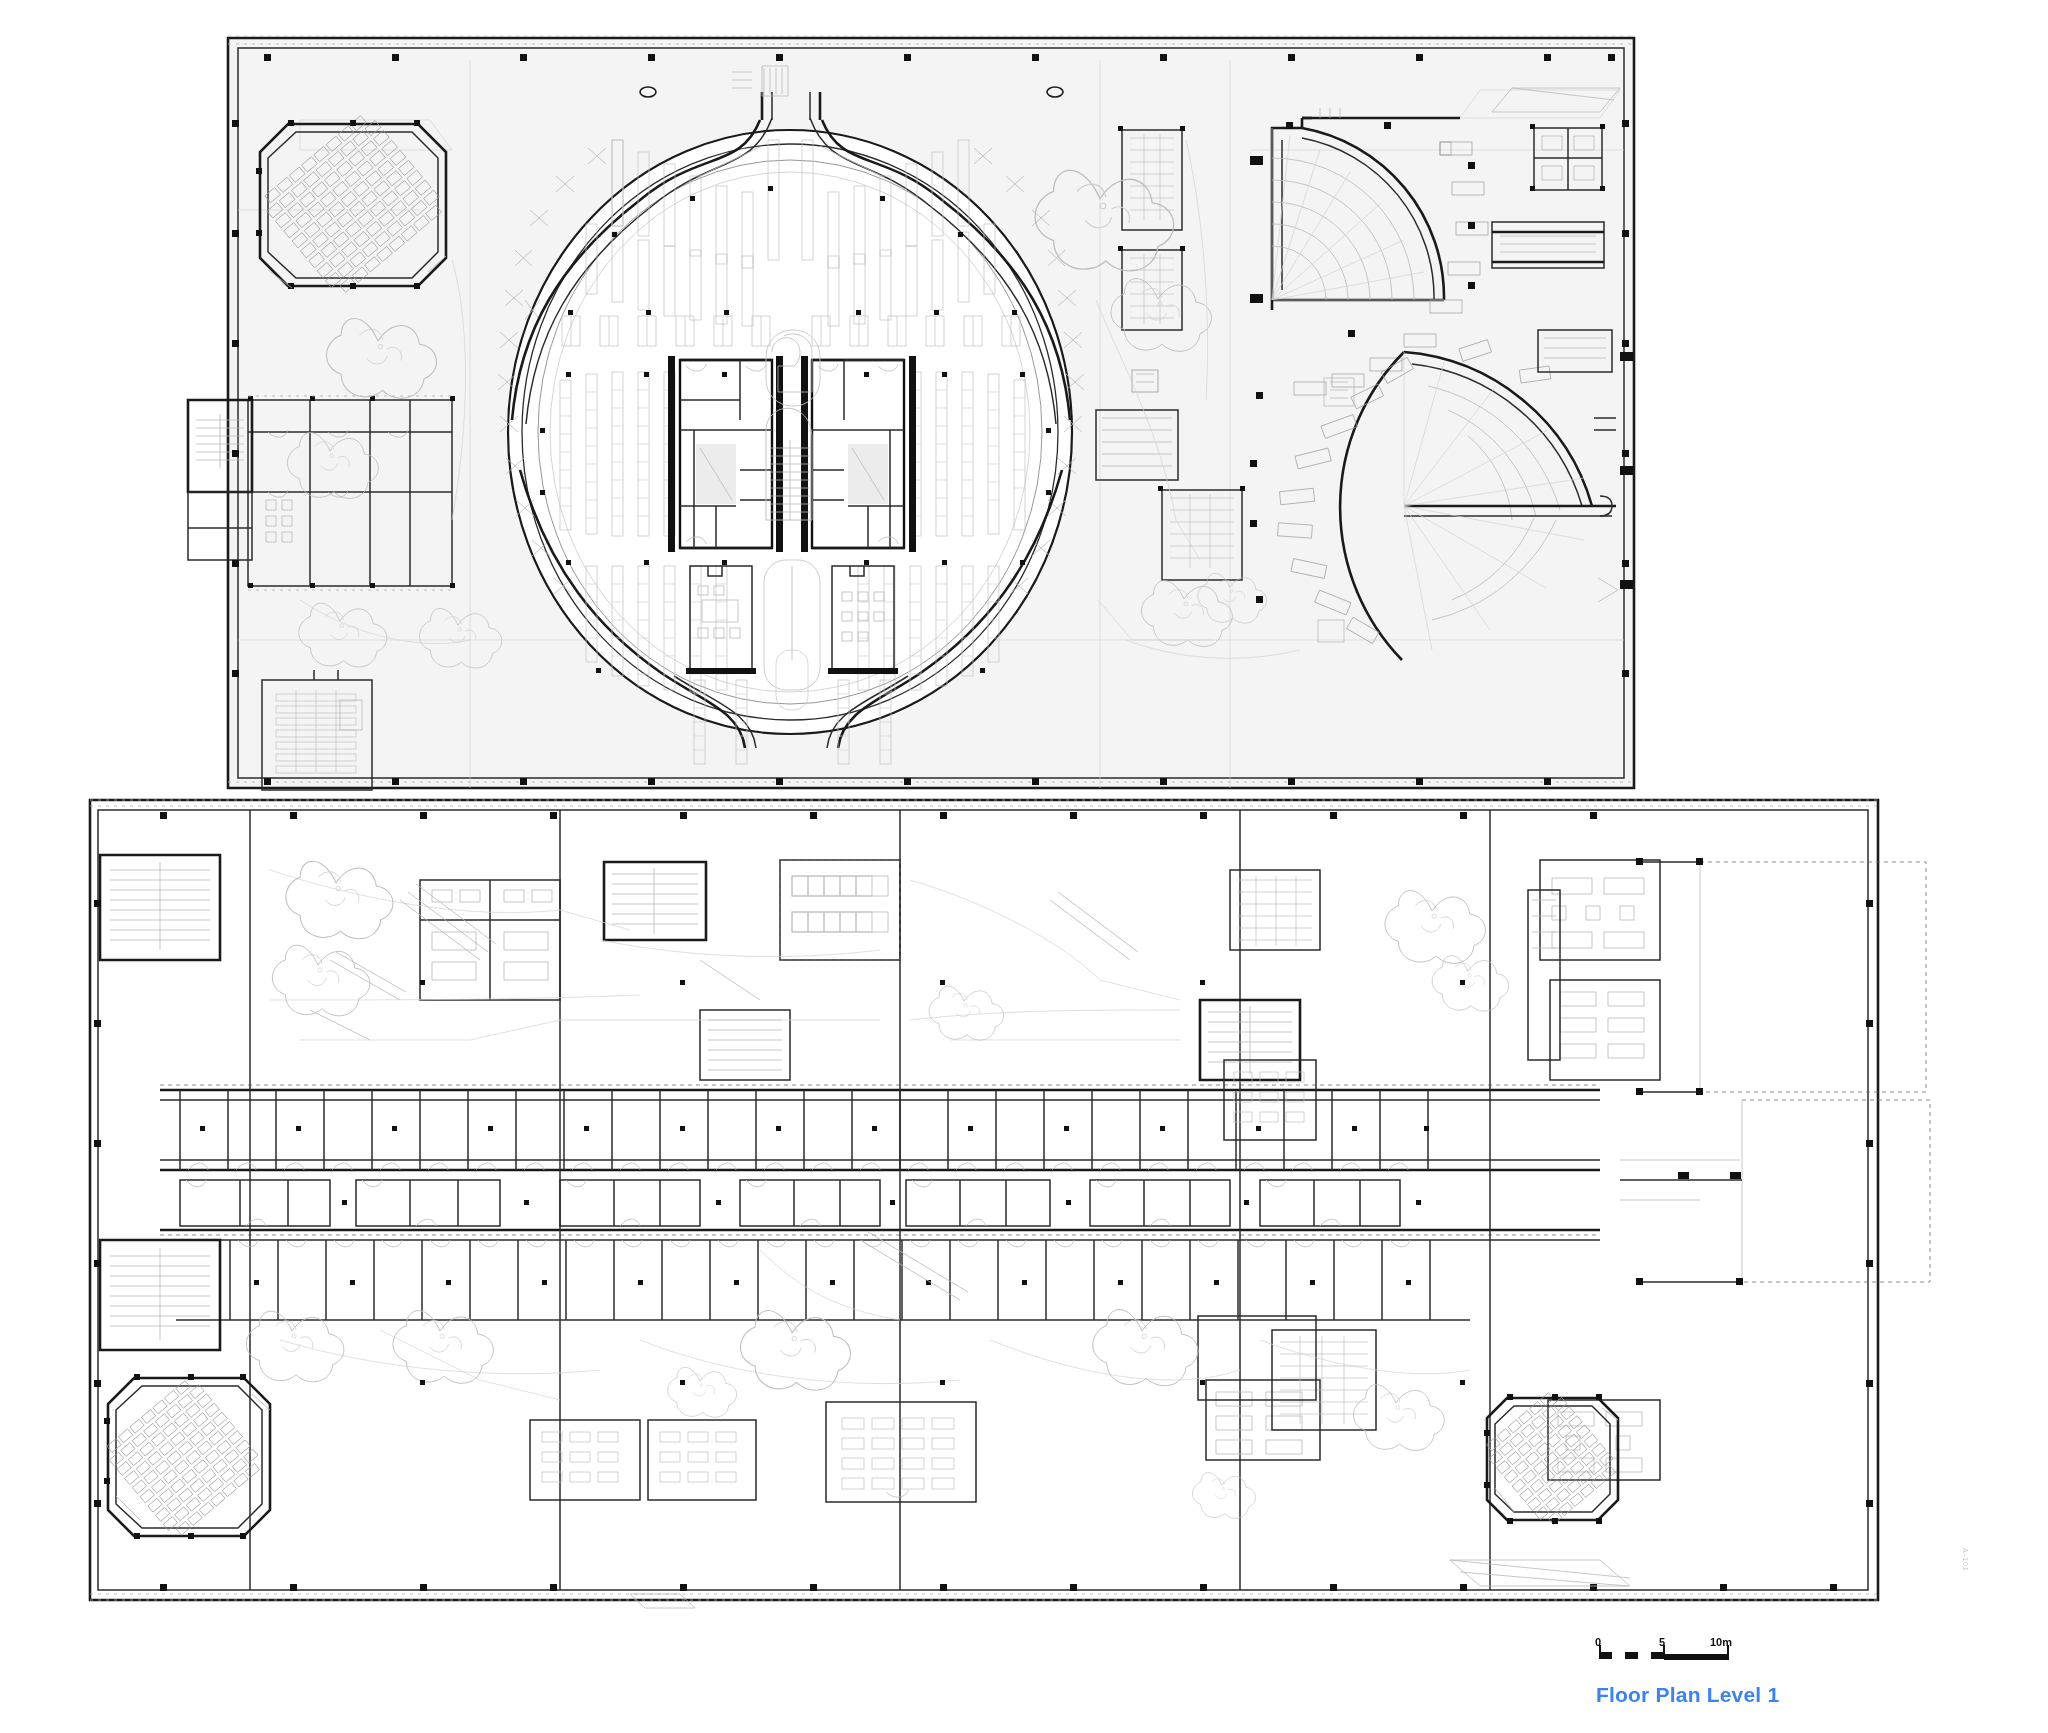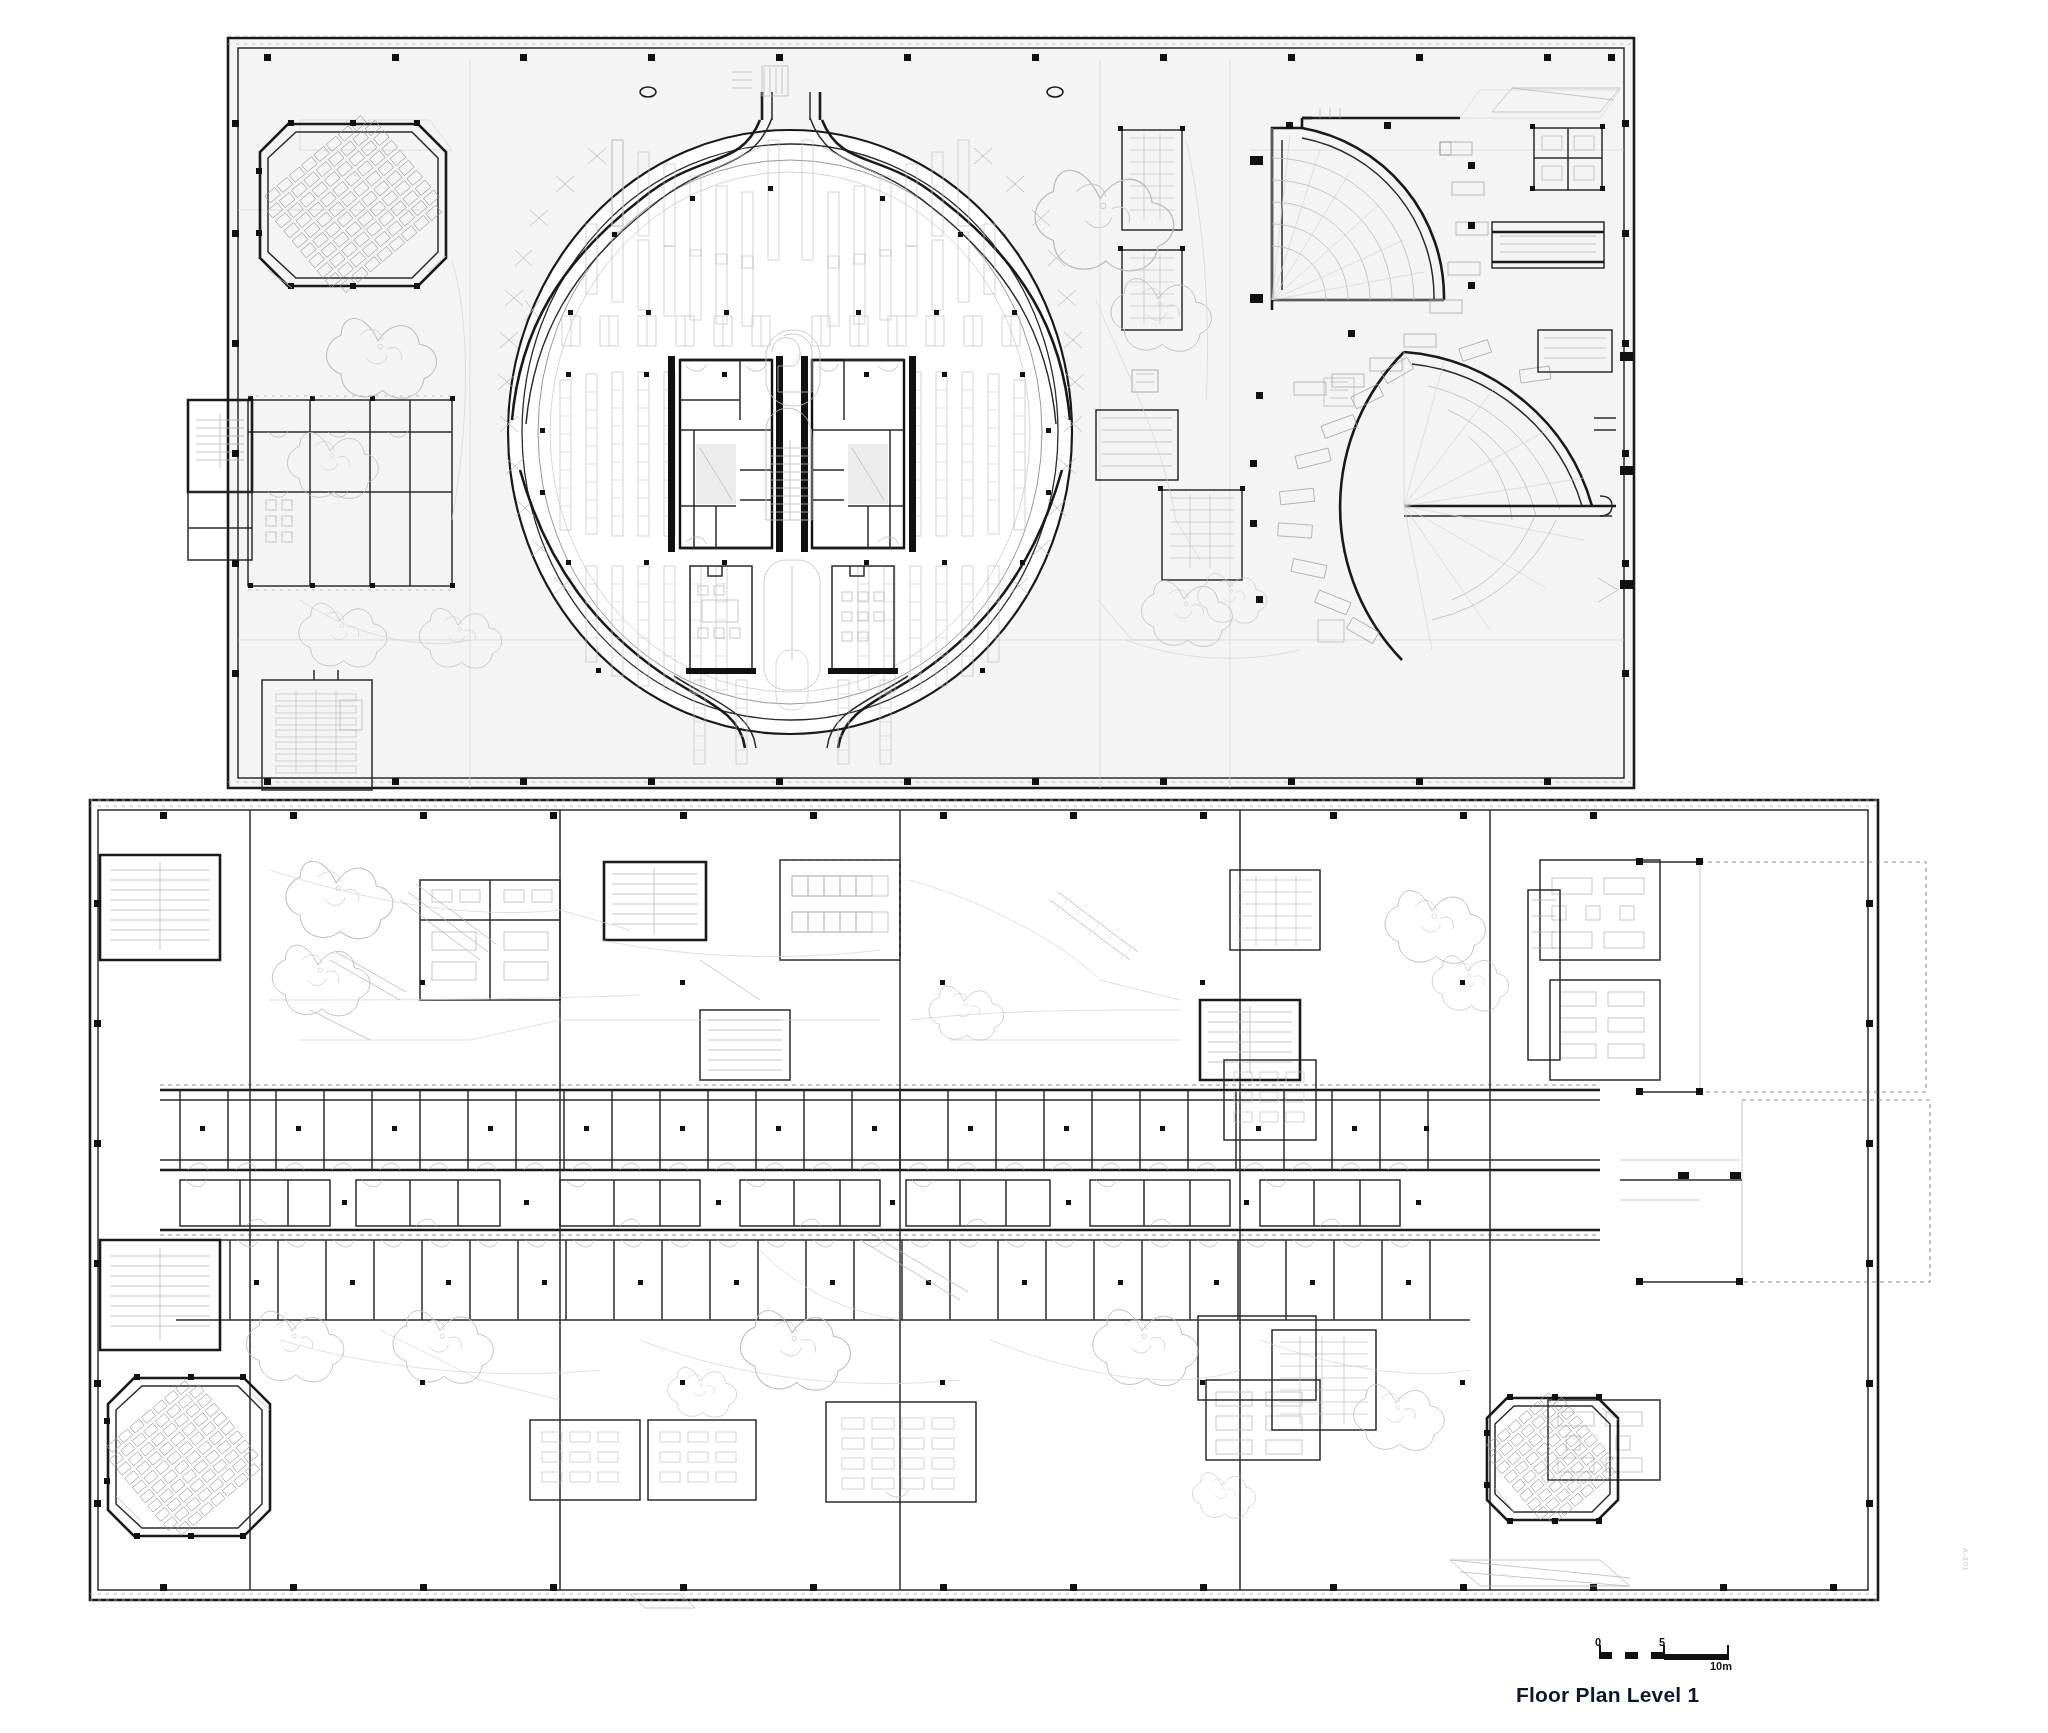--- a/index.html
+++ b/index.html
@@ -1,20 +1,20 @@
 <!DOCTYPE html>
 <html><head>
 <meta charset="utf-8">
 <title>Floor Plan Level 1</title>
 <style>
   html,body{margin:0;padding:0;background:#ffffff;}
   body{font-family:"Liberation Sans",sans-serif;}
   #sheet{position:relative;width:2048px;height:1733px;background:#ffffff;overflow:hidden;}
   #plan{position:absolute;left:0;top:0;width:2048px;height:1733px;}
-  .title-block{position:absolute;left:1516px;top:1683px;font-size:21px;font-weight:bold;color:#0f172a;letter-spacing:.2px;white-space:nowrap;font-family:"Liberation Sans",sans-serif;}
+  .title-block{position:absolute;left:1596px;top:1683px;font-size:21px;font-weight:bold;color:#3b82f6;letter-spacing:.2px;white-space:nowrap;font-family:"Liberation Sans",sans-serif;}
   .scale-wrap{position:absolute;left:1597px;top:1640px;width:140px;height:30px;}
   .scale-wrap svg{display:block;}
   .scale-lab{position:absolute;font-size:11px;font-weight:bold;color:#111;font-family:"Liberation Sans",sans-serif;}
   .edgecode{position:absolute;left:1962px;top:1548px;font-size:7px;color:#c8c8c8;writing-mode:vertical-rl;letter-spacing:1px;font-family:"Liberation Sans",sans-serif;}
 </style>
 </head>
 <body>
 
 <div id="sheet">
 
@@ -1555,20 +1555,20 @@
         <rect x="41" y="12" width="13" height="7" fill="#ffffff"></rect>
         <rect x="54" y="12" width="13" height="7" fill="#111"></rect>
         <rect x="67" y="14" width="65" height="6" fill="#111"></rect>
         <rect x="2" y="5" width="2" height="9" fill="#111"></rect>
         <rect x="66" y="5" width="2" height="9" fill="#111"></rect>
         <rect x="130" y="5" width="2" height="9" fill="#111"></rect>
       </g>
     </svg>
     <span class="scale-lab" style="left:-2px;top:-4px;">0</span>
     <span class="scale-lab" style="left:62px;top:-4px;">5</span>
-    <span class="scale-lab" style="left:113px;top:-4px;margin-top:24px;">10m</span>
+    <span class="scale-lab" style="left:113px;top:-4px;">10m</span>
   </div>
 
   <div class="title-block">Floor Plan  Level 1</div>
 
   <div class="edgecode">A-101</div>
 
 </div>
 
 </body></html>

